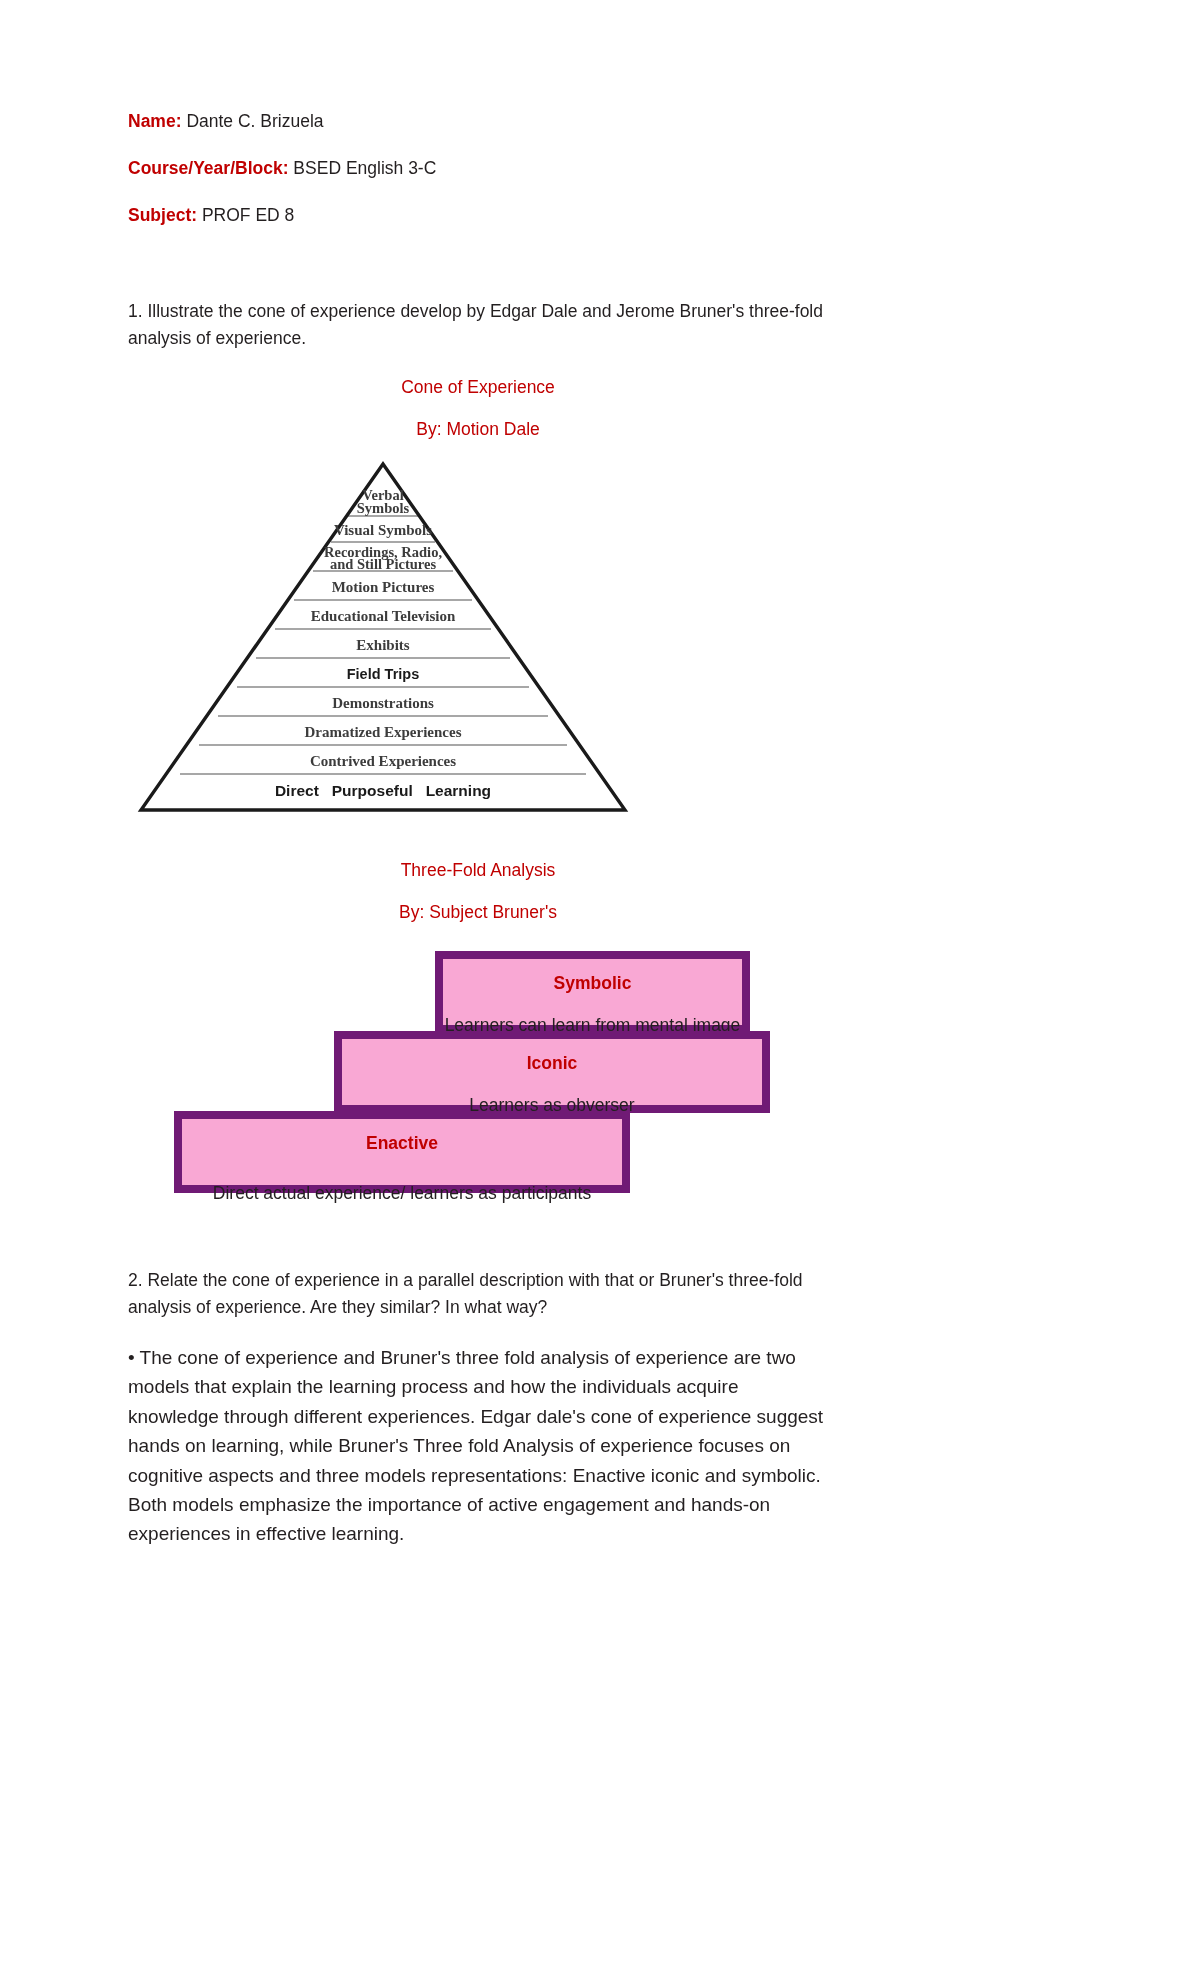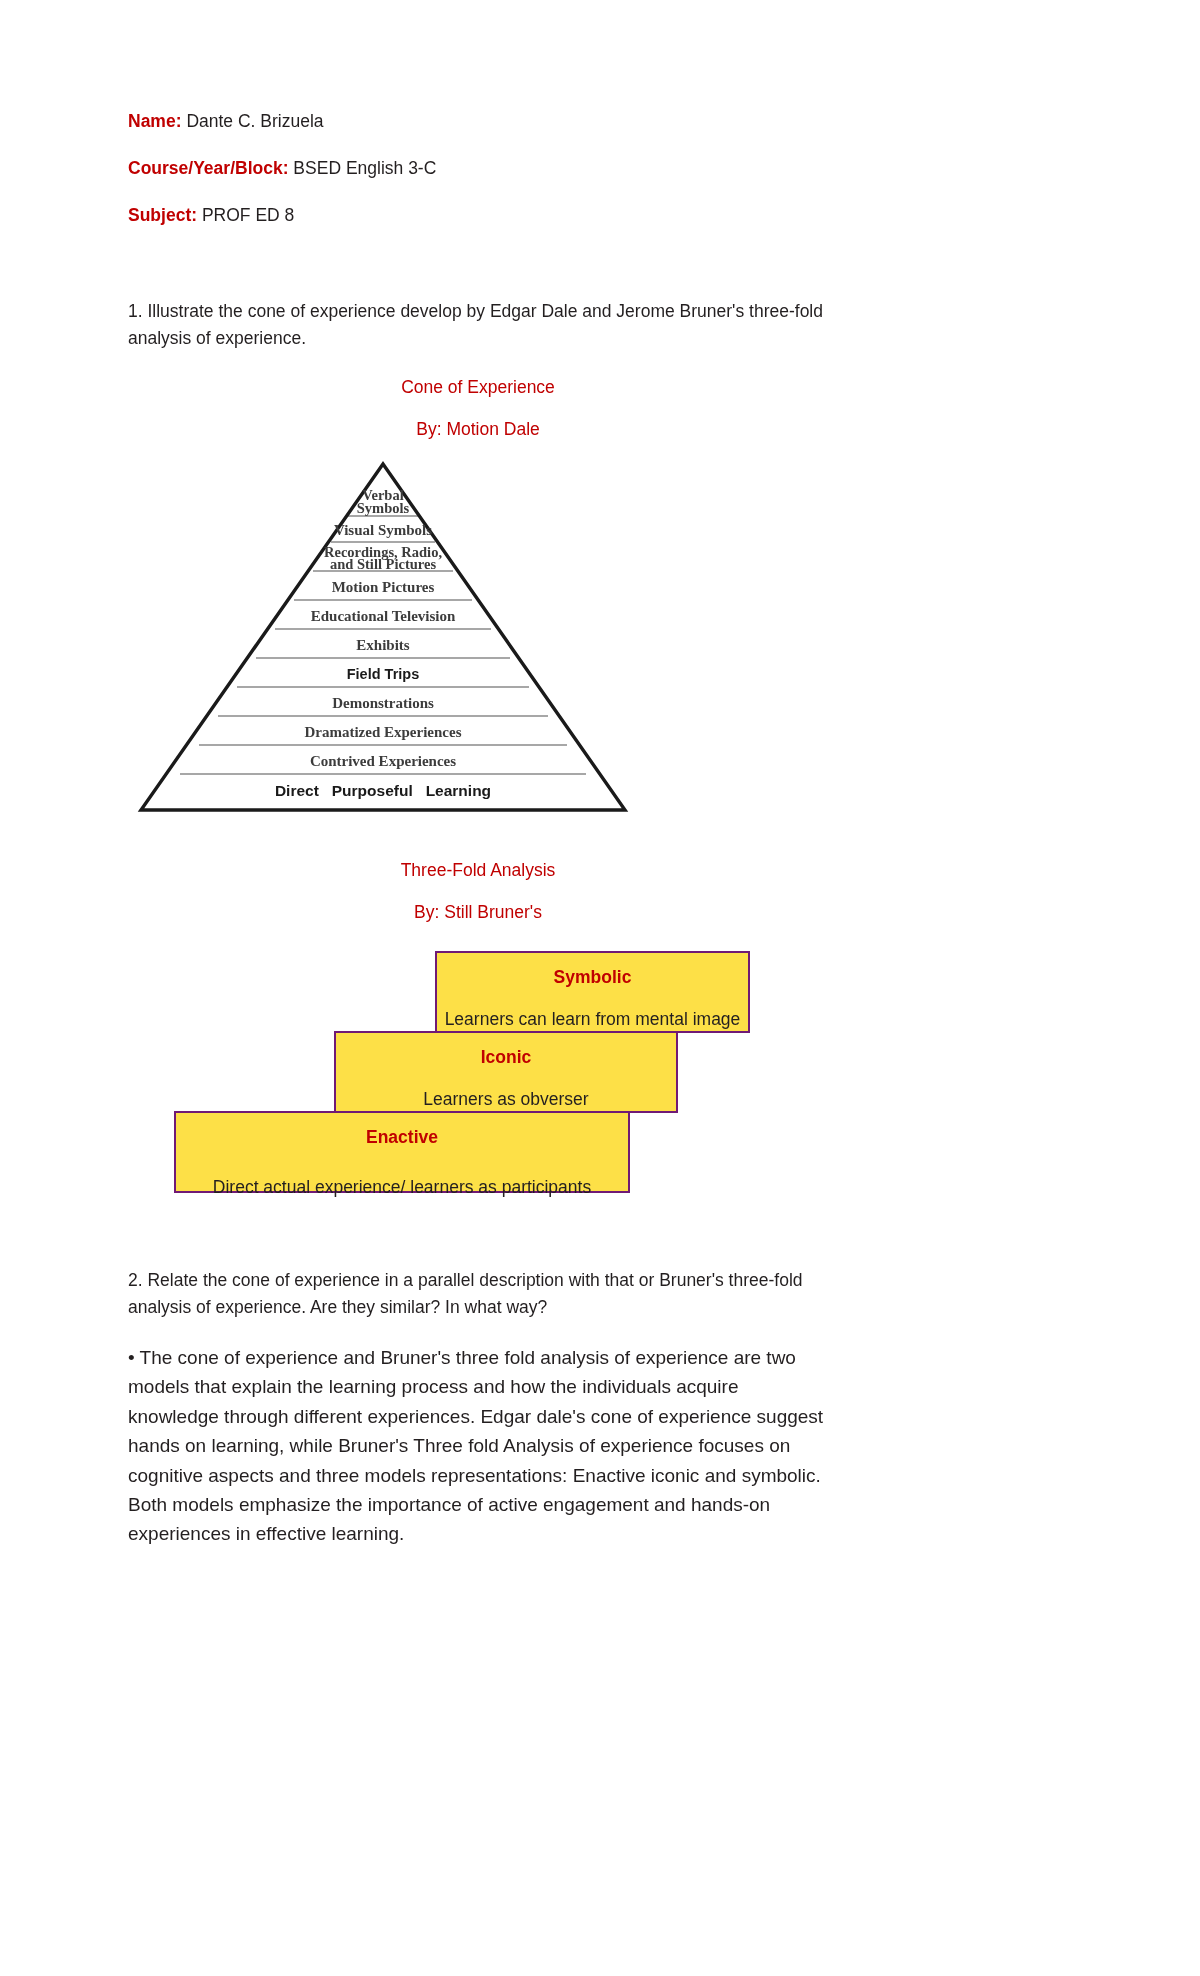--- a/index.html
+++ b/index.html
@@ -81,22 +81,22 @@
     fill: #1a1a1a;
   }
 
   
   .stair-wrap {
     position: relative;
     width: 700px;
   }
   .stair-box {
     position: absolute;
-    border: 2px solid #701a75;
-    background: #fde047;
+    border: 8px solid #701a75;
+    background: #f9a8d4;
     box-sizing: border-box;
     text-align: center;
   }
   .stair-title {
     color: #c00000;
     font-weight: bold;
     font-size: 17.5px;
     line-height: 1.2;
   }
   .stair-desc {
@@ -185,31 +185,31 @@
 
         <text class="tier-serif" x="255" y="312" text-anchor="middle" font-size="15">Contrived Experiences</text>
 
         <text class="tier-sans" x="255" y="342" text-anchor="middle" font-size="15.5" xml:space="preserve">Direct   Purposeful   Learning</text>
       </svg>
     </div>
 
     <div style="height:34px"></div>
     <div class="red-heading">Three-Fold Analysis</div>
     <div style="height:18px"></div>
-    <div class="red-heading">By: Still Bruner's</div>
+    <div class="red-heading">By: Subject Bruner's</div>
 
     <div style="height:26px"></div>
     <div class="stair-wrap" style="height:246px">
 
       <div class="stair-box" style="left:307px; top:0px; width:315px; height:82px;">
         <div class="stair-title" style="margin-top:14px;">Symbolic</div>
         <div class="stair-desc" style="margin-top:21px;">Learners can learn from mental image</div>
       </div>
 
-      <div class="stair-box" style="left:206px; top:80px; width:344px; height:82px;">
+      <div class="stair-box" style="left:206px; top:80px; width:436px; height:82px;">
         <div class="stair-title" style="margin-top:14px;">Iconic</div>
         <div class="stair-desc" style="margin-top:21px;">Learners as obverser</div>
       </div>
 
       <div class="stair-box" style="left:46px; top:160px; width:456px; height:82px;">
         <div class="stair-title" style="margin-top:14px;">Enactive</div>
         <div class="stair-desc" style="margin-top:29px;">Direct actual experience/ learners as participants</div>
       </div>
 
     </div>

